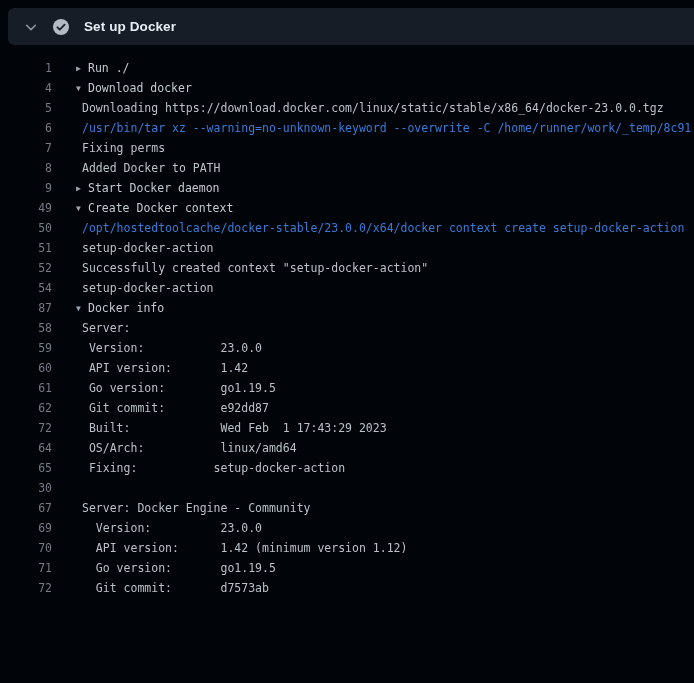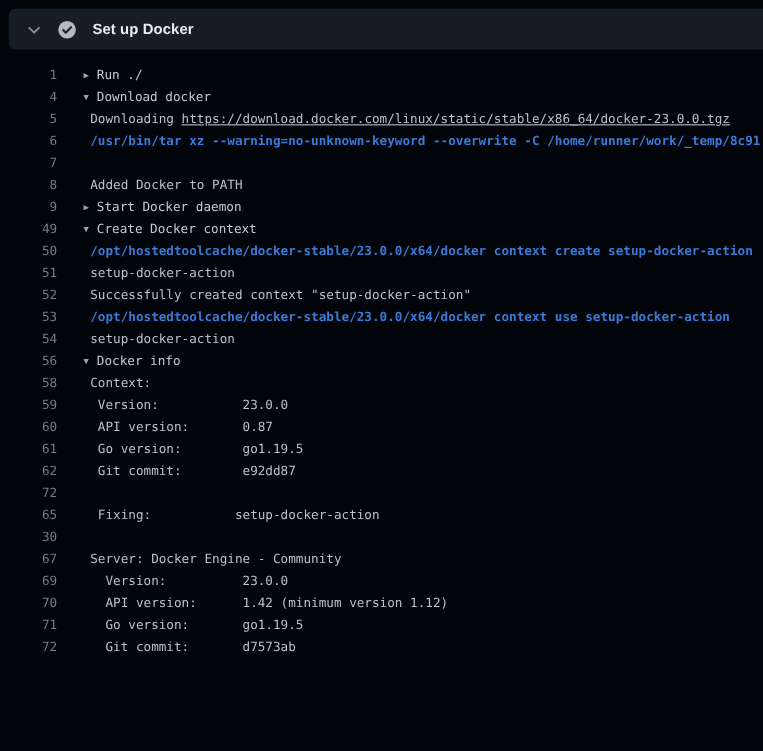--- a/index.html
+++ b/index.html
@@ -55,22 +55,22 @@
   .content { margin-left: 18px; color: #bac1c9; }
   .content.indent { padding-left: 12px; }
   .content.group { cursor: pointer; color: #c3cad2; margin-left: 24px; }
   .tri {
     display: inline-block;
     width: 12px;
     font-size: 8px;
     color: #9aa4ae;
     vertical-align: 1px;
   }
-  .cmd { color: #3b7ad7; font-weight: bold; }
-  .loglink { color: #bac1c9; text-decoration: underline; cursor: pointer; }
+  .cmd { color: #3b7ad7; }
+  .loglink { color: #bac1c9; cursor: pointer; }
 </style>
 </head>
 <body>
 
 <div class="step-header">
   <button class="chev-btn">
     <svg width="14" height="14" viewBox="0 0 16 16">
       <path d="M3 6 L8 11 L13 6" fill="none" stroke="currentColor" stroke-width="1.8" stroke-linecap="round" stroke-linejoin="round"></path>
     </svg>
   </button>
@@ -81,36 +81,36 @@
     </svg>
   </span>
   <span class="step-title">Set up Docker</span>
 </div>
 
 <div class="log-viewer" id="log">
     <div class="line"><span class="num">1</span><span class="content group"><span class="tri">▶</span><span>Run ./</span></span></div>
     <div class="line"><span class="num">4</span><span class="content group"><span class="tri">▼</span><span>Download docker</span></span></div>
     <div class="line"><span class="num">5</span><span class="content indent"><span>Downloading </span><span class="loglink">https://download.docker.com/linux/static/stable/x86_64/docker-23.0.0.tgz</span></span></div>
     <div class="line"><span class="num">6</span><span class="content indent cmd">/usr/bin/tar xz --warning=no-unknown-keyword --overwrite -C /home/runner/work/_temp/8c91</span></div>
-    <div class="line"><span class="num">7</span></div>
+    <div class="line"><span class="num">7</span><span class="content indent">Fixing perms</span></div>
     <div class="line"><span class="num">8</span><span class="content indent">Added Docker to PATH</span></div>
     <div class="line"><span class="num">9</span><span class="content group"><span class="tri">▶</span><span>Start Docker daemon</span></span></div>
     <div class="line"><span class="num">49</span><span class="content group"><span class="tri">▼</span><span>Create Docker context</span></span></div>
     <div class="line"><span class="num">50</span><span class="content indent cmd">/opt/hostedtoolcache/docker-stable/23.0.0/x64/docker context create setup-docker-action</span></div>
     <div class="line"><span class="num">51</span><span class="content indent">setup-docker-action</span></div>
     <div class="line"><span class="num">52</span><span class="content indent">Successfully created context "setup-docker-action"</span></div>
-    <div class="line"><span class="num">53</span><span class="content indent cmd">/opt/hostedtoolcache/docker-stable/23.0.0/x64/docker context use setup-docker-action</span></div>
     <div class="line"><span class="num">54</span><span class="content indent">setup-docker-action</span></div>
-    <div class="line"><span class="num">56</span><span class="content group"><span class="tri">▼</span><span>Docker info</span></span></div>
-    <div class="line"><span class="num">58</span><span class="content indent">Context:</span></div>
+    <div class="line"><span class="num">87</span><span class="content group"><span class="tri">▼</span><span>Docker info</span></span></div>
+    <div class="line"><span class="num">58</span><span class="content indent">Server:</span></div>
     <div class="line"><span class="num">59</span><span class="content indent"> Version:           23.0.0</span></div>
-    <div class="line"><span class="num">60</span><span class="content indent"> API version:       0.87</span></div>
+    <div class="line"><span class="num">60</span><span class="content indent"> API version:       1.42</span></div>
     <div class="line"><span class="num">61</span><span class="content indent"> Go version:        go1.19.5</span></div>
     <div class="line"><span class="num">62</span><span class="content indent"> Git commit:        e92dd87</span></div>
-    <div class="line"><span class="num">72</span></div>
+    <div class="line"><span class="num">72</span><span class="content indent"> Built:             Wed Feb  1 17:43:29 2023</span></div>
+    <div class="line"><span class="num">64</span><span class="content indent"> OS/Arch:           linux/amd64</span></div>
     <div class="line"><span class="num">65</span><span class="content indent"> Fixing:           setup-docker-action</span></div>
     <div class="line"><span class="num">30</span><span class="content indent"></span></div>
     <div class="line"><span class="num">67</span><span class="content indent">Server: Docker Engine - Community</span></div>
     <div class="line"><span class="num">69</span><span class="content indent">  Version:          23.0.0</span></div>
     <div class="line"><span class="num">70</span><span class="content indent">  API version:      1.42 (minimum version 1.12)</span></div>
     <div class="line"><span class="num">71</span><span class="content indent">  Go version:       go1.19.5</span></div>
     <div class="line"><span class="num">72</span><span class="content indent">  Git commit:       d7573ab</span></div>
   </div>
 
 </body></html>

